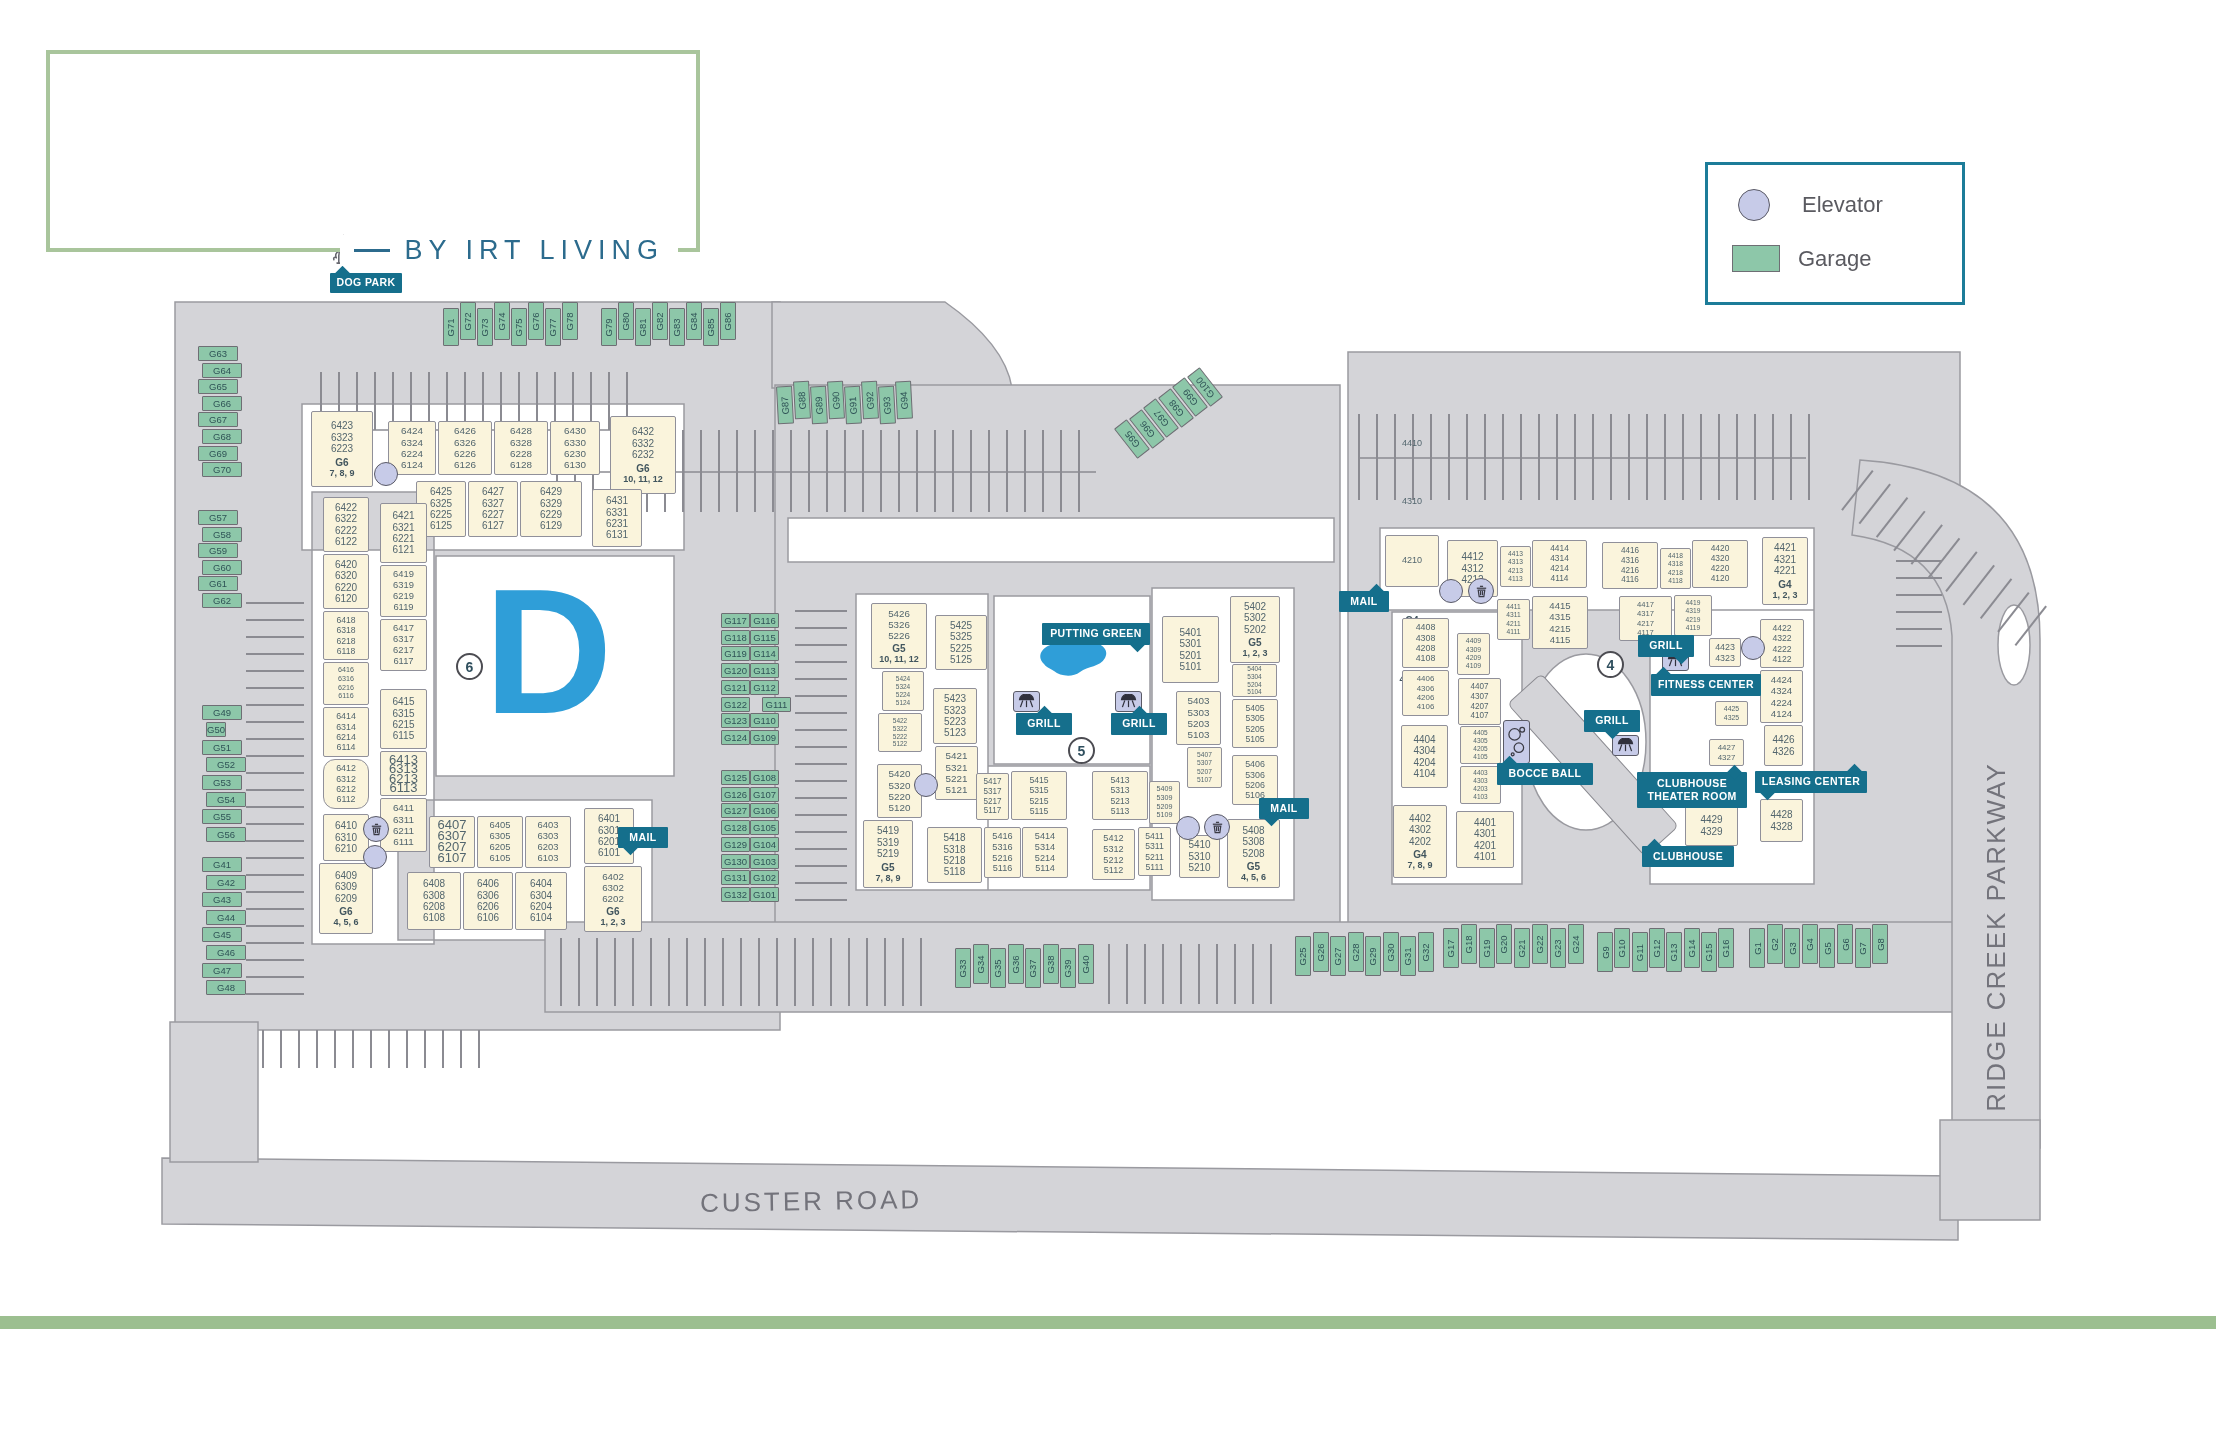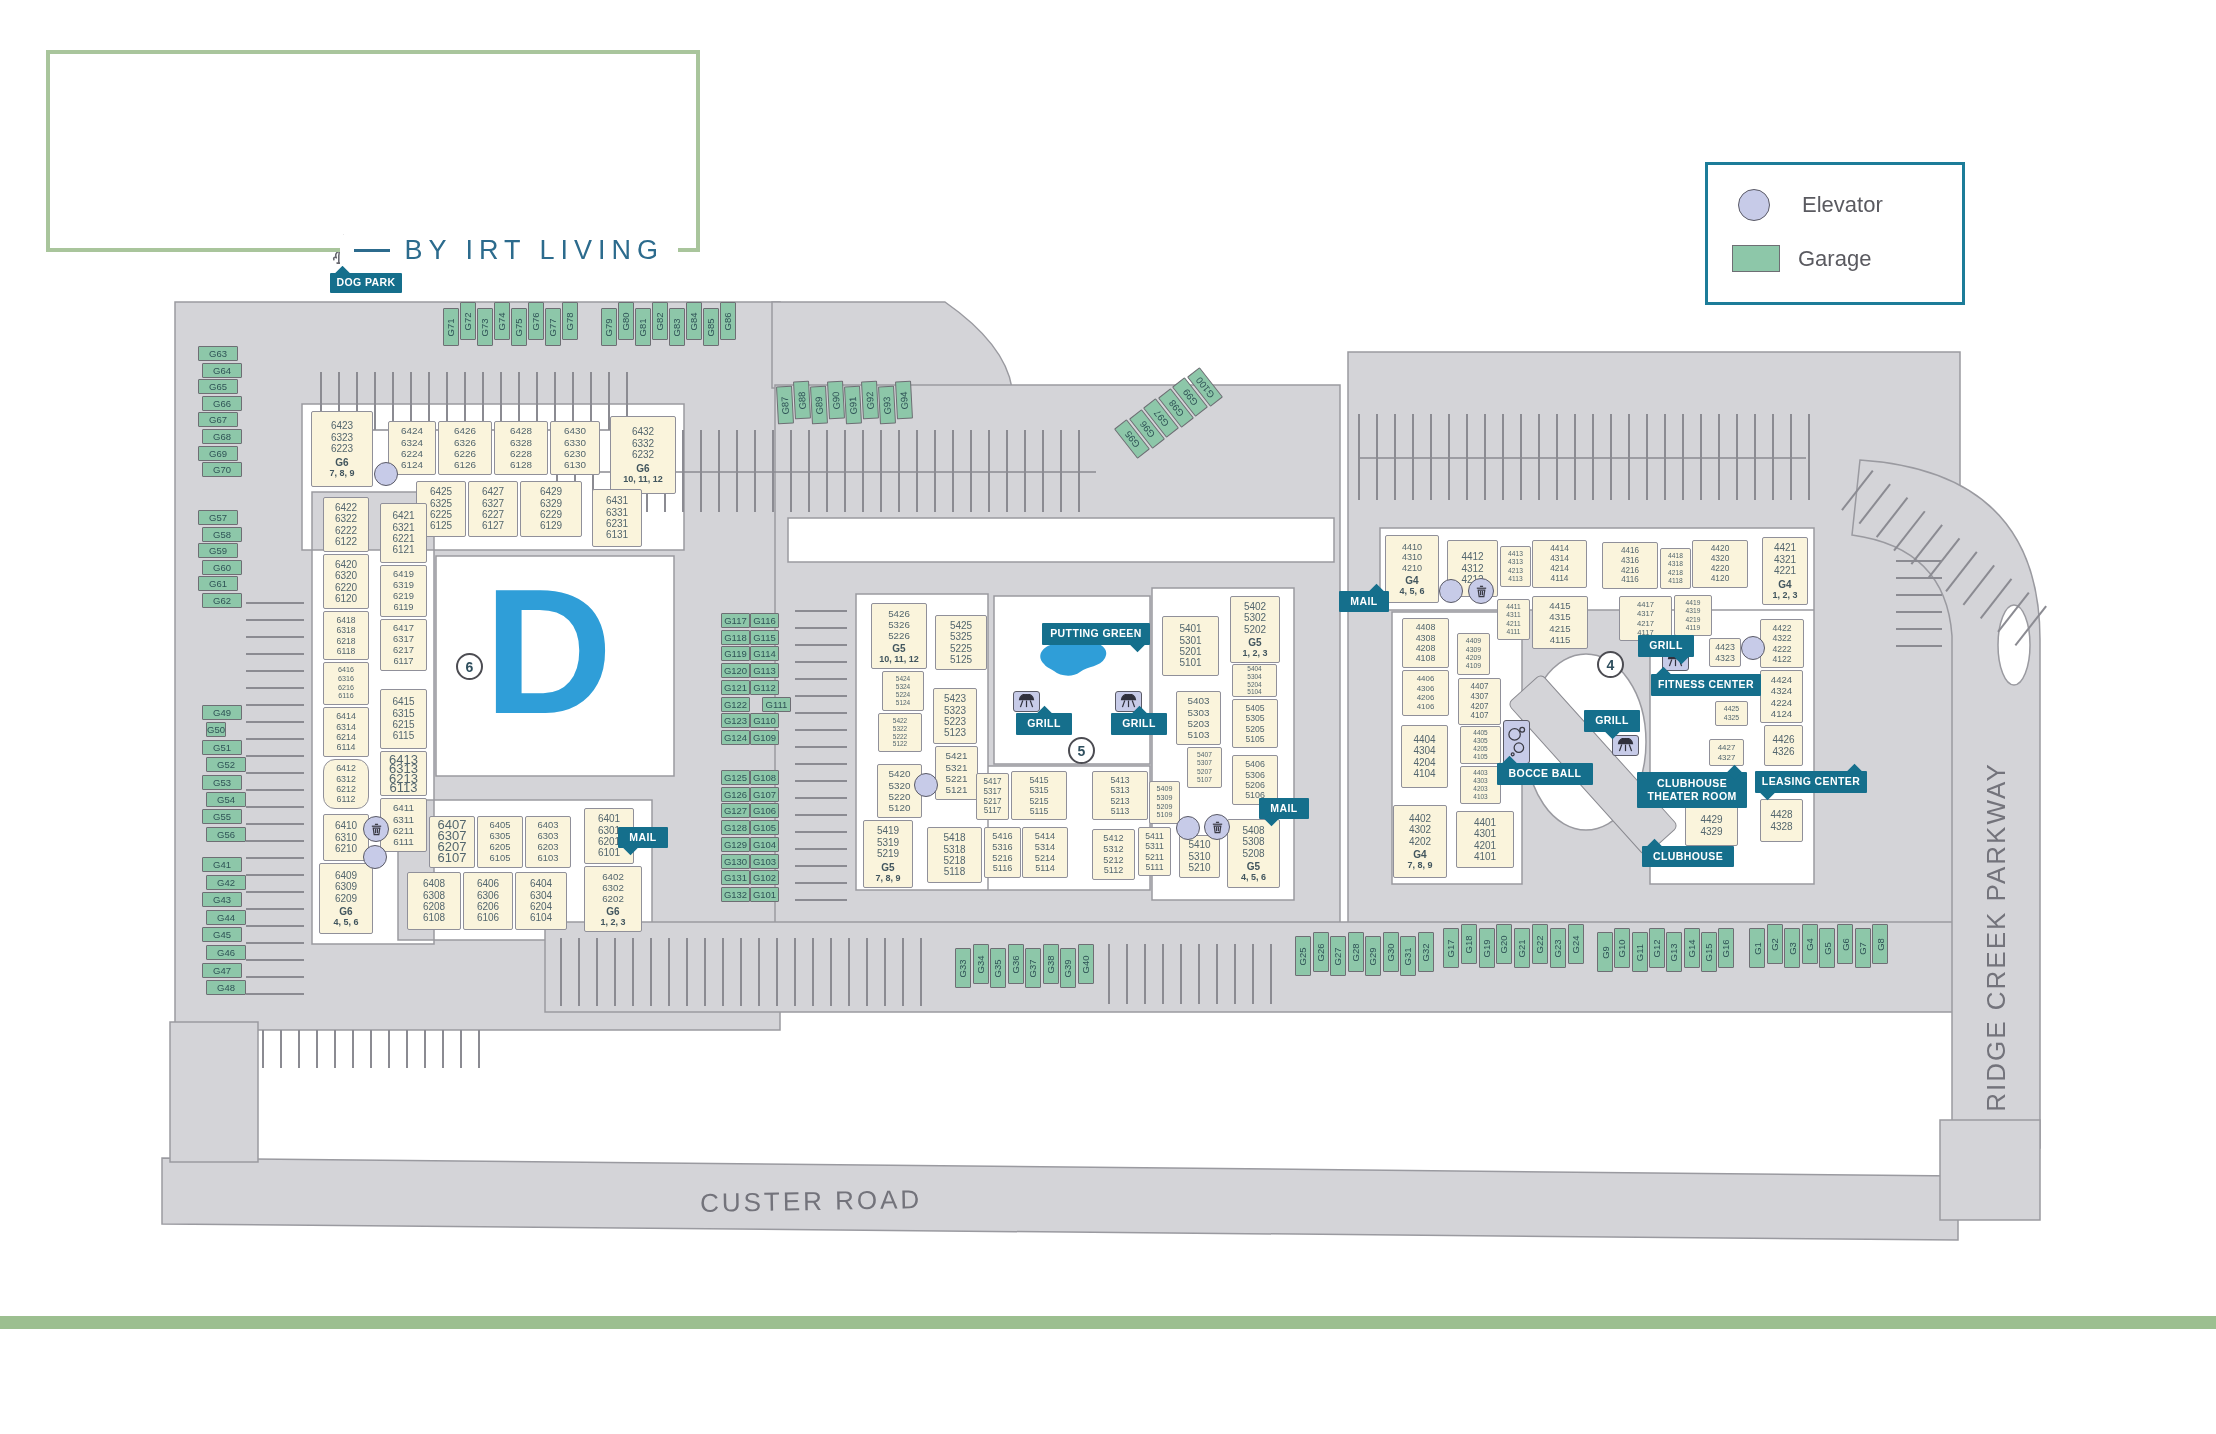--- a/index.html
+++ b/index.html
@@ -370,21 +370,21 @@
         <span class="unit-line">5220</span>
         <span class="unit-line">5120</span>
       </div>
       <div class="bldg" style="left: 863px; top: 820px; width: 50px; height: 68px; font-size: 10px; line-height: 11.4px;">
         <span class="unit-line">5419</span>
         <span class="unit-line">5319</span>
         <span class="unit-line">5219</span>
         <div class="g-name">G5</div>
         <div class="g-units">7, 8, 9</div>
       </div>
-      <div class="bldg" style="left: 1162px; top: 616px; width: 57px; height: 60px; font-size: 10px; line-height: 11.4px;">
+      <div class="bldg" style="left: 1162px; top: 616px; width: 57px; height: 67px; font-size: 10px; line-height: 11.4px;">
         <span class="unit-line">5401</span>
         <span class="unit-line">5301</span>
         <span class="unit-line">5201</span>
         <span class="unit-line">5101</span>
       </div>
       <div class="bldg" style="left: 1230px; top: 596px; width: 50px; height: 67px; font-size: 10px; line-height: 11.4px;">
         <span class="unit-line">5402</span>
         <span class="unit-line">5302</span>
         <span class="unit-line">5202</span>
         <div class="g-name">G5</div>
@@ -479,21 +479,21 @@
         <span class="unit-line">5310</span>
         <span class="unit-line">5210</span>
       </div>
       <div class="bldg" style="left: 1227px; top: 819px; width: 53px; height: 69px; font-size: 10px; line-height: 11.4px;">
         <span class="unit-line">5408</span>
         <span class="unit-line">5308</span>
         <span class="unit-line">5208</span>
         <div class="g-name">G5</div>
         <div class="g-units">4, 5, 6</div>
       </div>
-      <div class="bldg" style="left: 1385px; top: 535px; width: 54px; height: 68px; font-size: 9.06667px; line-height: 10.4667px;">
+      <div class="bldg" style="left: 1385px; top: 535px; width: 54px; height: 52px; font-size: 9.06667px; line-height: 10.4667px; gap: 48px;">
         <span class="unit-line">4410</span>
         <span class="unit-line">4310</span>
         <span class="unit-line">4210</span>
         <div class="g-name">G4</div>
         <div class="g-units">4, 5, 6</div>
       </div>
       <div class="bldg" style="left: 1447px; top: 540px; width: 51px; height: 57px; font-size: 10px; line-height: 11.4px;">
         <span class="unit-line">4412</span>
         <span class="unit-line">4312</span>
         <span class="unit-line">4212</span>

